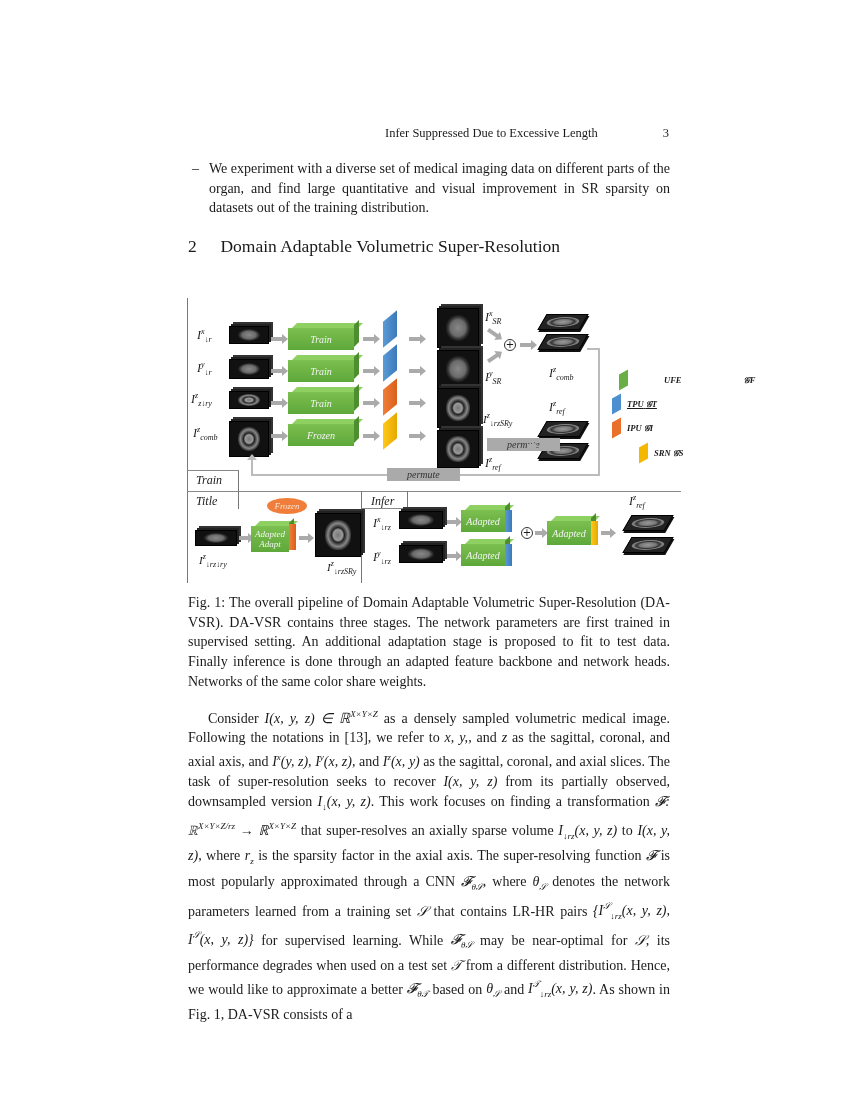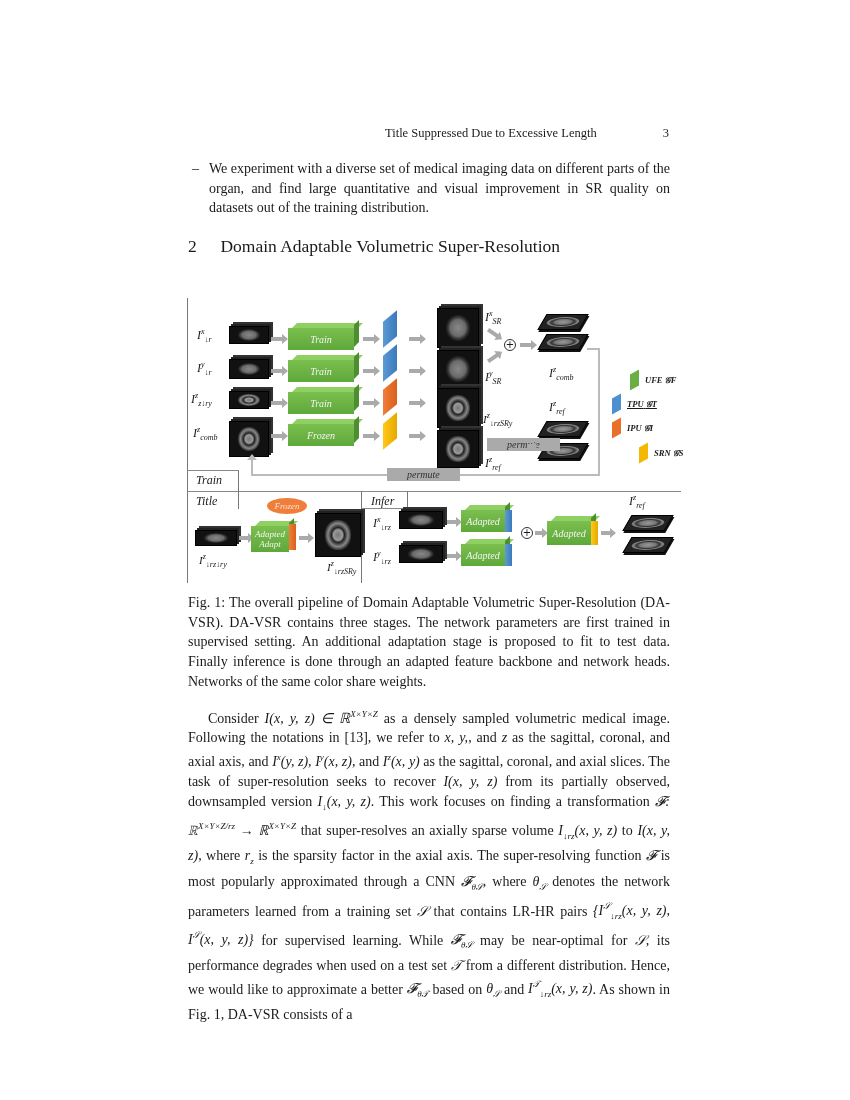--- a/index.html
+++ b/index.html
@@ -67,27 +67,27 @@
   .m { font-style: italic; }
   .sc { font-size: 9px; vertical-align: super; font-style: italic; }
   .sb { font-size: 9px; vertical-align: sub; font-style: italic; }
 </style>
 </head>
 <body>
 
 <div class="page">
 
   <div class="running-head">
-    <span>Title Suppressed Due to Excessive Length</span>
+    <span>Infer Suppressed Due to Excessive Length</span>
     <span>3</span>
   </div>
 
   <div class="bullet">
     <span class="dash">–</span>
-    <span class="btext">We experiment with a diverse set of medical imaging data on different parts of the organ, and find large quantitative and visual improvement in SR quality on datasets out of the training distribution.</span>
+    <span class="btext">We experiment with a diverse set of medical imaging data on different parts of the organ, and find large quantitative and visual improvement in SR sparsity on datasets out of the training distribution.</span>
   </div>
 
   <div class="section-head">
     <span class="num">2</span>
     <span>Domain Adaptable Volumetric Super-Resolution</span>
   </div>
 
   <div class="figure">
 
     <div class="vline" style="left:0;top:0;width:1px;height:285px;"></div>
@@ -164,21 +164,21 @@
     <div class="permute-box" style="left:300px;top:140px;">permute</div>
     <div class="arrow" style="left:340px;top:146px;width:6px;"></div>
 
     <div class="conn" style="left:400px;top:50px;width:12px;height:2px;"></div>
     <div class="conn" style="left:411px;top:50px;width:2px;height:128px;"></div>
     <div class="conn" style="left:64px;top:176px;width:349px;height:2px;"></div>
     <div class="conn" style="left:64px;top:160px;width:2px;height:18px;"></div>
     <div style="position:absolute;left:60px;top:156px;border-bottom:6px solid #bbb;border-left:5px solid transparent;border-right:5px solid transparent;"></div>
     <div class="permute-box" style="left:200px;top:170px;">permute</div>
 
-    <div class="legend-item" style="left:443px;top:74px;">
+    <div class="legend-item" style="left:432px;top:74px;gap:30px;">
       <span class="swatch" style="background:#6aaf45;"></span>
       <span>UFE</span>&nbsp;<span>𝒢F</span>
     </div>
     <div class="legend-item" style="left:425px;top:98px;text-decoration:underline;">
       <span class="swatch" style="background:#4d8fcf;"></span>
       <span>TPU</span>&nbsp;<span>𝒢T</span>
     </div>
     <div class="legend-item" style="left:425px;top:122px;">
       <span class="swatch" style="background:#e8702a;"></span>
       <span>IPU</span>&nbsp;<span>𝒢I</span>

